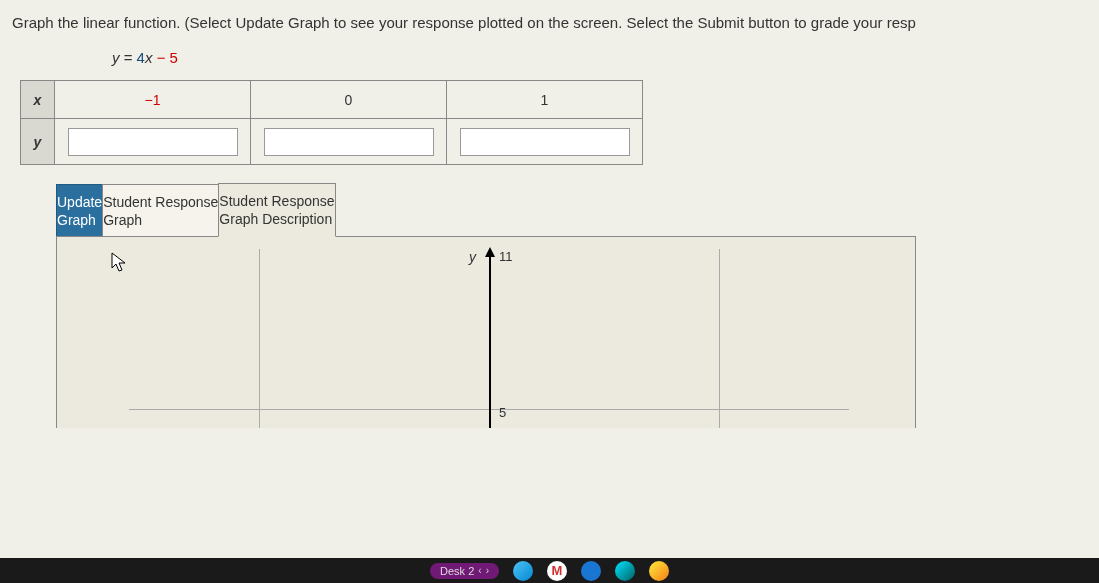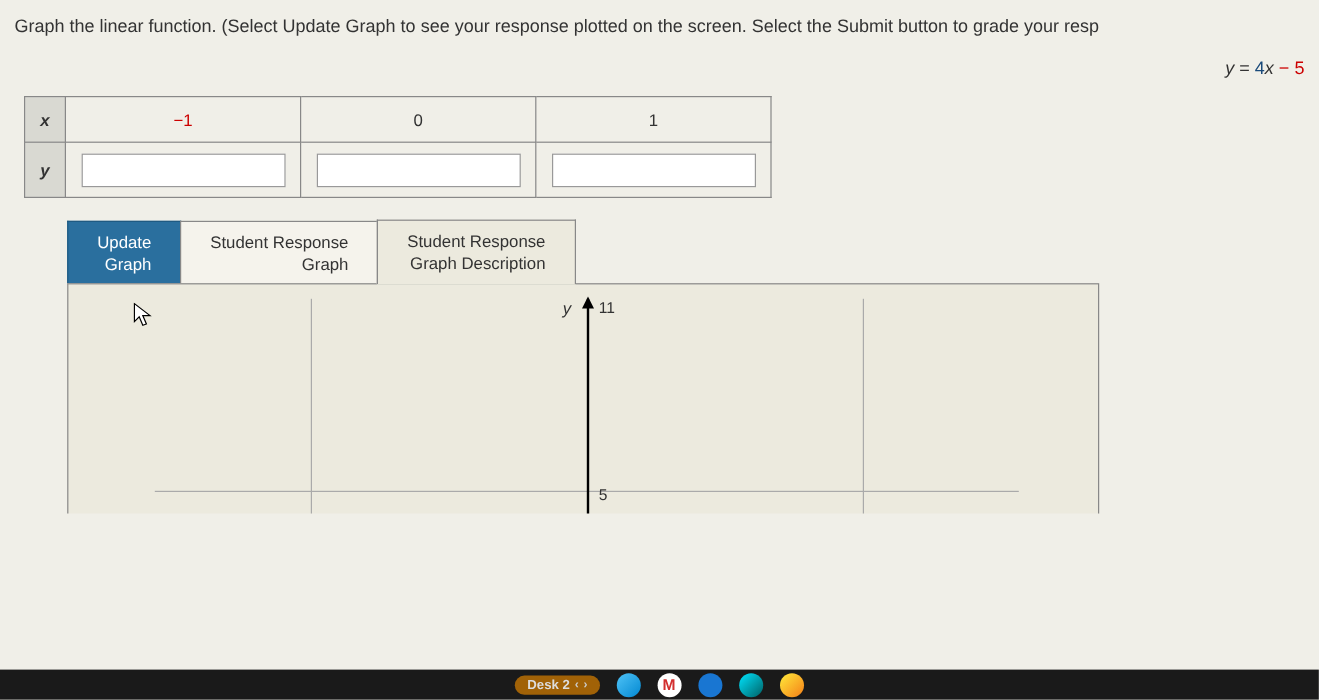--- a/index.html
+++ b/index.html
@@ -21,21 +21,20 @@
       font-size: 15px;
       color: #333;
       margin-bottom: 18px;
       margin-top: 6px;
     }
     .equation {
       font-size: 15px;
       margin-left: 100px;
       margin-bottom: 14px;
       font-style: italic;
-      text-align: right;
     }
     .equation .minus { color: #c00; font-style: normal; }
     .equation .constant { color: #c00; font-style: normal; }
     .equation .val { color: #1a4a7a; font-style: normal; }
     .xy-table {
       border-collapse: collapse;
       margin-left: 8px;
       margin-bottom: 18px;
     }
     .xy-table td, .xy-table th {
@@ -76,23 +75,23 @@
       margin-top: 4px;
       width: 880px;
     }
     .tab-row {
       display: flex;
       align-items: flex-end;
     }
     .tab {
       border: 1px solid #888;
       border-bottom: none;
-      padding: 8px 24px;
-      font-size: 14px;
-      text-align: right;
+      padding: 8px 0;
+      font-size: 14px;
+      text-align: left;
       background: #f5f3ec;
       cursor: pointer;
       margin-right: -1px;
       line-height: 1.3;
     }
     .tab.active {
       background: #2a6f9e;
       color: #fff;
       border-color: #1f5a82;
     }
@@ -179,29 +178,28 @@
       bottom: 0;
       left: 0; right: 0;
       height: 25px;
       background: #1a1a1a;
       display: flex;
       align-items: center;
       justify-content: center;
       gap: 14px;
     }
     .task-pill {
-      background: #a16207;
+      background: #701a75;
       color: #ddd;
       font-size: 11px;
       padding: 2px 10px;
       border-radius: 10px;
       display: flex;
       align-items: center;
       gap: 4px;
-      font-weight: bold;
     }
     .tb-icon {
       width: 20px;
       height: 20px;
       border-radius: 50%;
     }
     .chev { font-size: 10px; color: #ccc; }
   </style>
 </head>
 <body>

